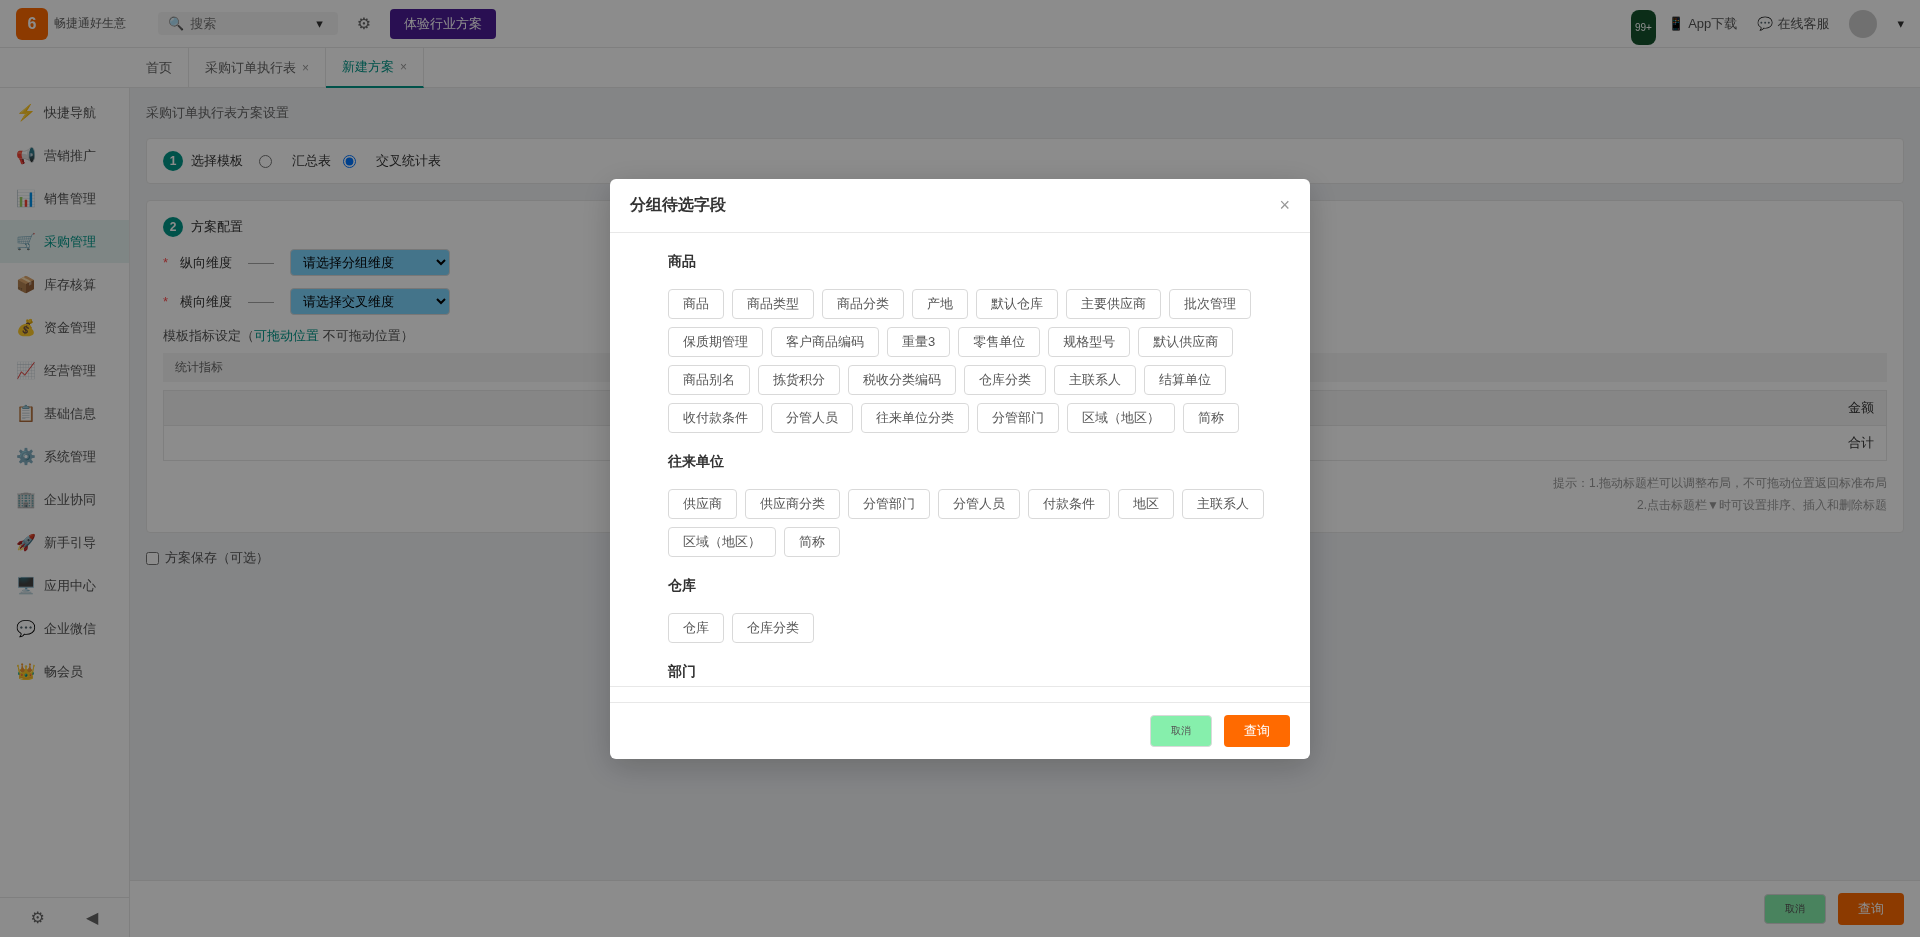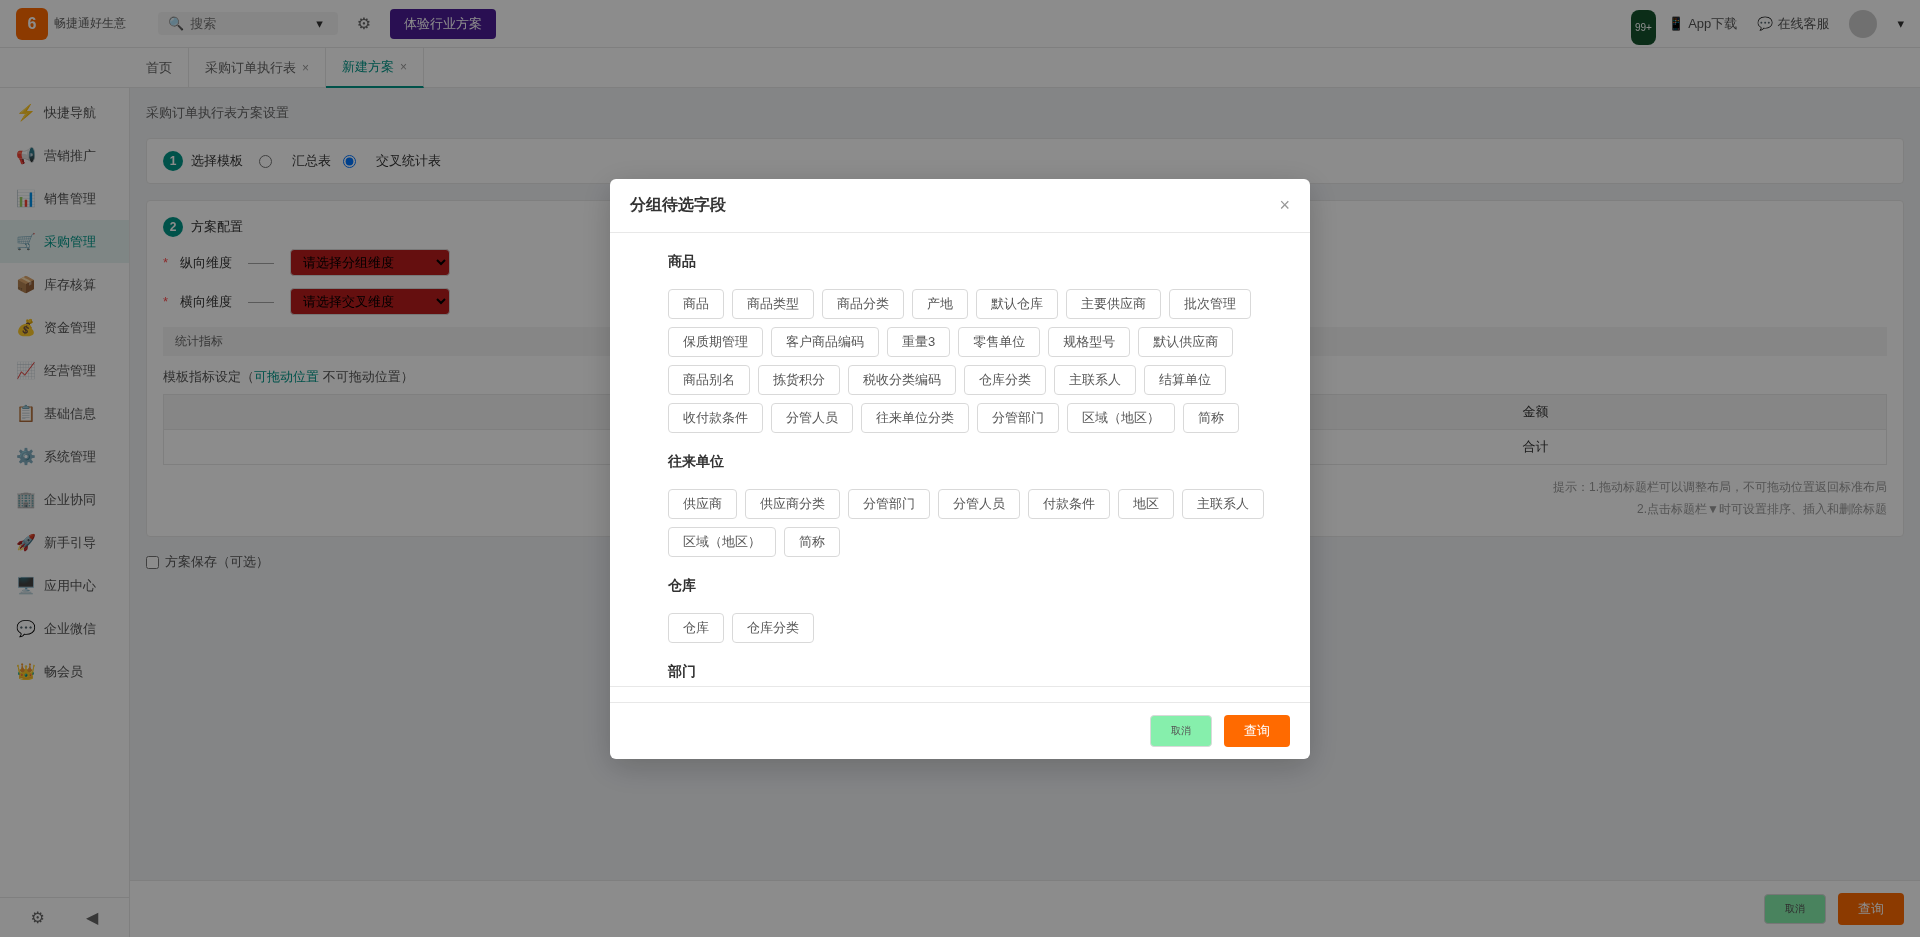--- a/index.html
+++ b/index.html
@@ -54,23 +54,23 @@
     
     .breadcrumb { font-size: 13px; color: #666; margin-bottom: 16px; }
     .step { display: flex; align-items: center; gap: 8px; }
     .step-num { width: 20px; height: 20px; border-radius: 50%; background: #009688; color: #fff; display: flex; align-items: center; justify-content: center; font-size: 12px; font-weight: bold; }
     .radio-group { display: flex; gap: 12px; align-items: center; }
     .radio-item { display: flex; align-items: center; gap: 20px; cursor: pointer; font-size: 13px; }
 
     
     .section-box { background: #fff; border: 1px solid #e8e8e8; border-radius: 4px; padding: 16px; margin-bottom: 16px; }
     .form-row { display: flex; align-items: center; gap: 12px; margin-bottom: 12px; }
-    .form-select { border: 1px solid #d9d9d9; border-radius: 4px; padding: 4px 8px; font-size: 13px; min-width: 160px; cursor: pointer; background: #b91c1c; }
+    .form-select { border: 1px solid #d9d9d9; border-radius: 4px; padding: 4px 8px; font-size: 13px; min-width: 160px; cursor: pointer; background: #7dd3fc; }
     .stats-table { width: 100%; border-collapse: collapse; font-size: 13px; }
-    .stats-table th, .stats-table td { border: 1px solid #e8e8e8; padding: 8px 12px; text-align: center; }
+    .stats-table th, .stats-table td { border: 1px solid #e8e8e8; padding: 8px 12px; text-align: right; }
     .stats-table th { background: #f5f5f5; font-weight: 500; }
 
     
     .hint-text { font-size: 12px; color: #999; line-height: 1.8; margin-top: 12px; text-align: right; }
 
     
     .page-footer { display: flex; align-items: center; justify-content: flex-end; gap: 12px; padding: 12px 16px; background: #fff; border-top: 1px solid #e8e8e8; position: fixed; bottom: 0; left: 130px; right: 0; }
     .btn-cancel { background: #86efac; border: 1px solid #d9d9d9; border-radius: 4px; padding: 7px 20px; cursor: pointer; font-size: 10px; color: #555; }
     .btn-confirm { background: #ff6a00; border: none; border-radius: 4px; padding: 7px 20px; cursor: pointer; font-size: 13px; color: #fff; }
 
@@ -265,25 +265,25 @@
       </select>
     </div>
     <div class="form-row">
       <span style="color:#ff4d4f;">*</span>
       <span>横向维度</span>
       <span style="color:#999;margin:0 4px;">——</span>
       <select class="form-select">
         <option>请选择交叉维度</option>
       </select>
     </div>
-    <div style="background:#f5f5f5;padding:6px 12px;font-size:12px;color:#666;margin-bottom:8px;">统计指标</div>
     <div style="font-size:13px;color:#555;margin:12px 0 8px;">
       模板指标设定（<span style="color:#009688;">可拖动位置</span>
       <span>  不可拖动位置）</span>
     </div>
+    <div style="background:#f5f5f5;padding:6px 12px;font-size:12px;color:#666;margin-bottom:8px;">统计指标</div>
     <table class="stats-table">
       <thead>
         <tr>
           <th>主数量 ▾</th>
           <th>金额</th>
         </tr>
       </thead>
       <tbody>
         <tr>
           <td>合计</td>

